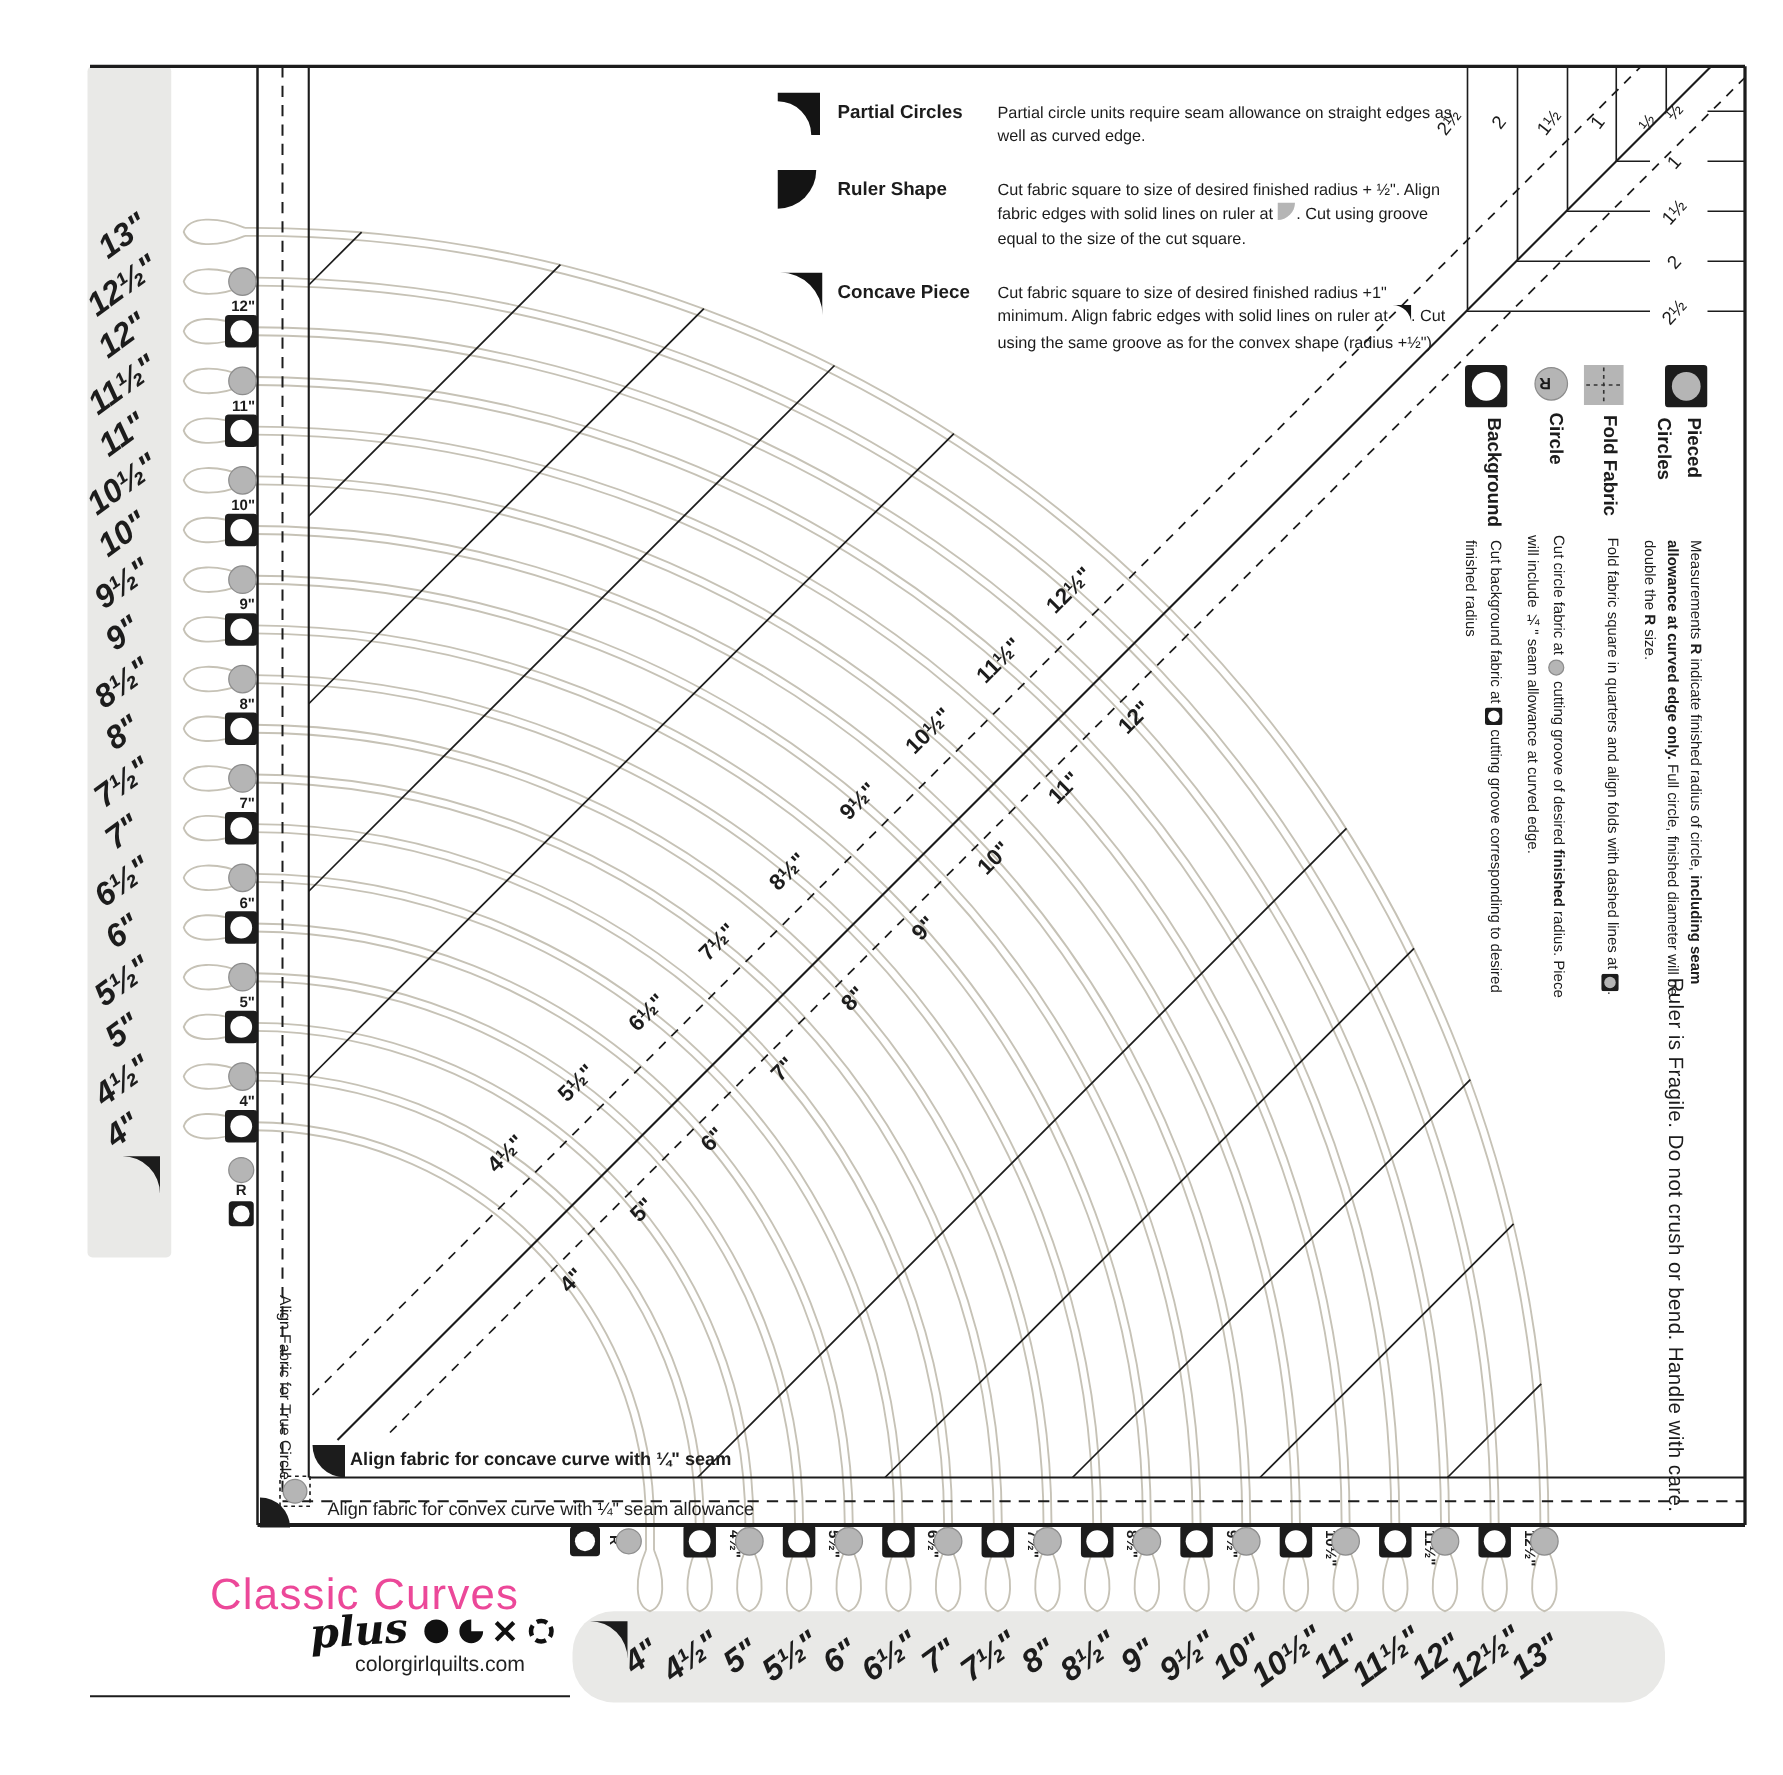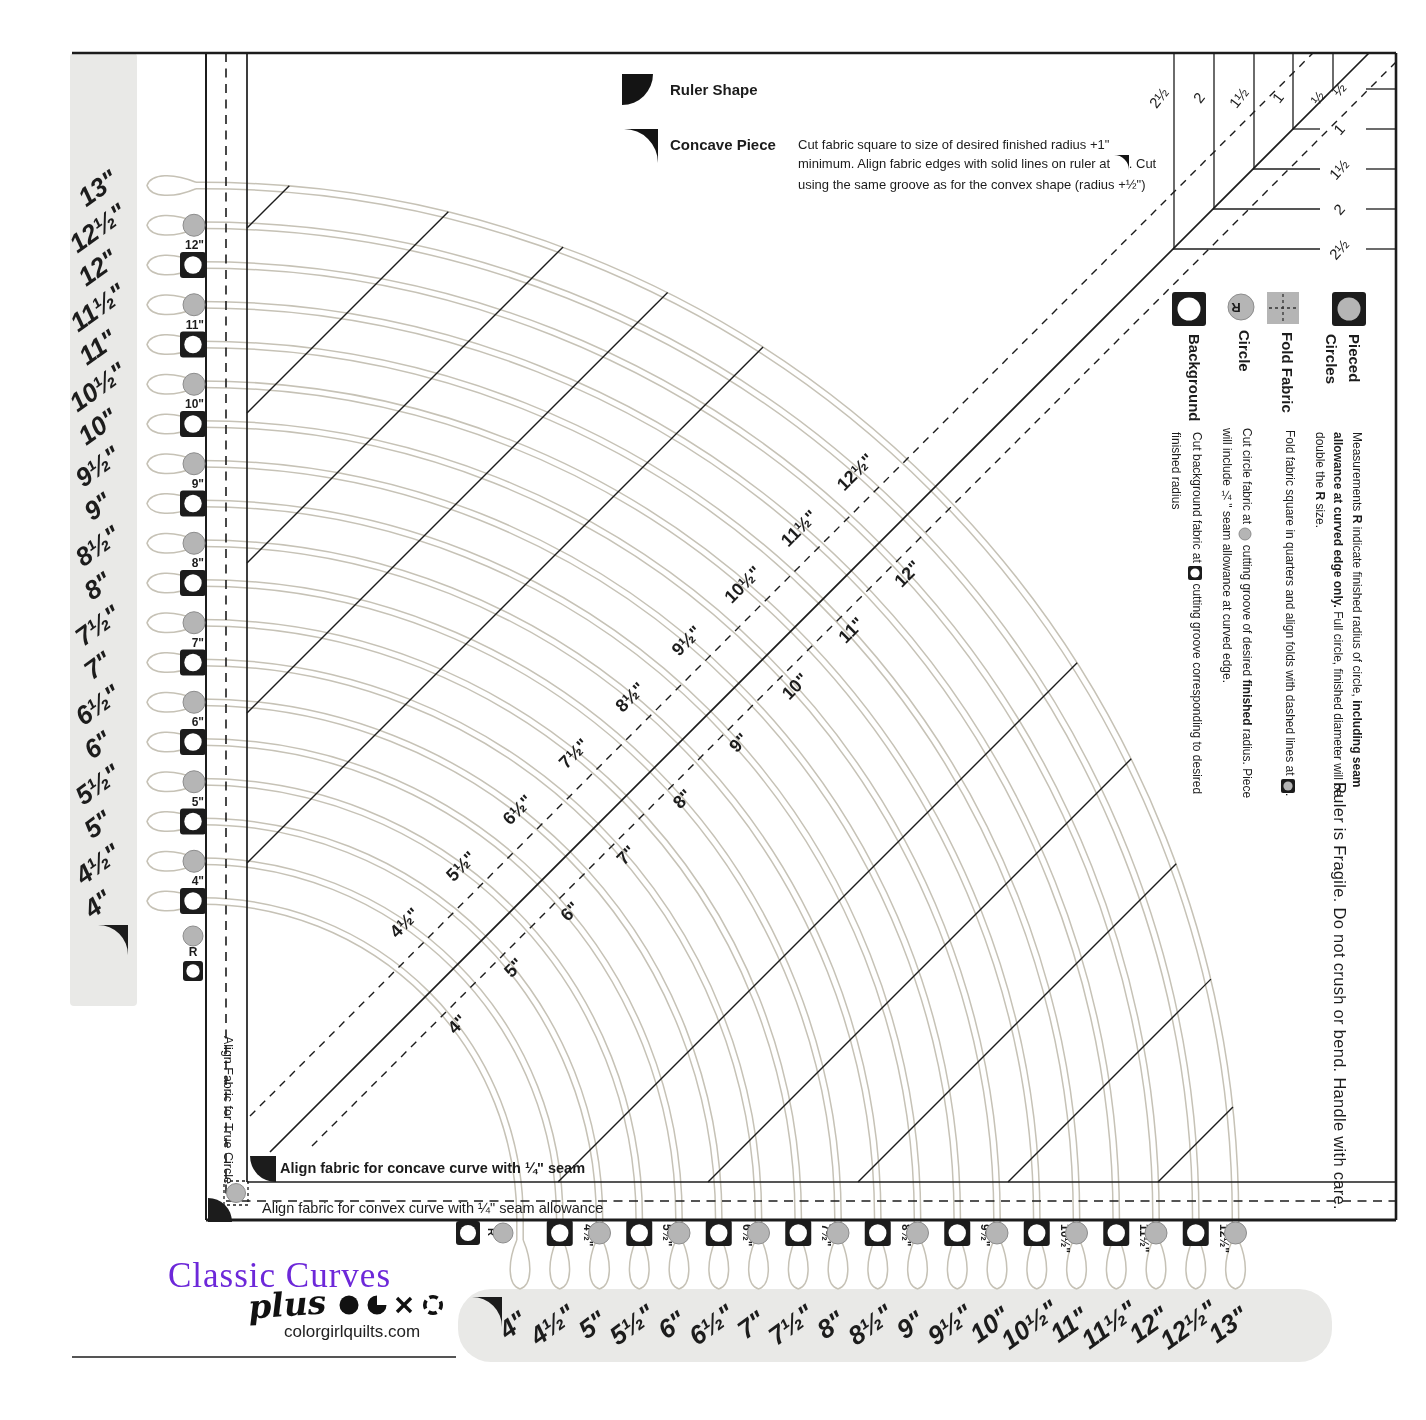--- a/index.html
+++ b/index.html
@@ -20,22 +20,22 @@
   .ventry .vlabel{flex:0 0 98px;font-weight:bold;font-size:15px;}
   .ventry .vdesc{flex:1 1 auto;}
   .vtext{position:absolute;writing-mode:vertical-rl;}
   #fragile-note{left:1330px;top:782px;font-size:16.5px;letter-spacing:.3px;}
   #true-circle-note{left:221px;top:1036px;font-size:12.5px;}
   .align-note{position:absolute;font-size:14.5px;white-space:nowrap;}
   #concave-note{left:280px;top:1160px;font-weight:bold;}
   #convex-note{left:242px;top:1200px;margin-left:20px;}
   
   #brand{position:absolute;left:168px;top:1256px;width:300px;}
-  #brand-name{font-family:Liberation Serif, serif;font-weight:200;
-              font-size:35px;color:#6d28d9;letter-spacing:1px;}
+  #brand-name{font-family:Liberation Sans, sans-serif;font-weight:200;
+              font-size:35px;color:#ec4899;letter-spacing:1px;}
   #brand-script{position:absolute;left:80px;top:29px;font-family:"DejaVu Serif","Liberation Serif",serif;
               font-style:italic;font-weight:bold;font-size:33px;color:#111;transform:rotate(-4deg);}
   #brand-symbols{position:absolute;left:170px;top:38px;}
   #brand-url{position:absolute;left:116px;top:66px;font-size:17px;color:#222;}
   b{font-weight:bold;}
 </style>
 </head>
 <body>
 
 <div id="page">
@@ -366,24 +366,36 @@
         <rect x="224" y="1181" width="24" height="24" fill="none" stroke="#1c1c1c" stroke-width="1.3" stroke-dasharray="3 3"></rect>
         <circle cx="236" cy="1193" r="9.5" fill="#b5b5b5" stroke="#8d8d8d"></circle>
         <path d="M208 1222 L208 1198 A24 24 0 0 1 232 1222 Z" fill="#1c1c1c"></path>
       </g>
     </svg>
 
   <div class="instructions">
     <div class="irow">
       <span>
         <svg width="34" height="34" viewBox="0 0 34 34">
+            <path d="M0 0 H34 V34 H27 A27 27 0 0 0 0 7 Z" fill="#141414"></path>
+          </svg>
+      </span>
+      <span class="ilabel">Partial Circles</span>
+      <span class="idesc">Partial circle units require seam allowance on straight edges as well as curved edge.</span>
+    </div>
+    <div class="irow">
+      <span>
+        <svg width="34" height="34" viewBox="0 0 34 34">
             <path d="M0 0 L31 0 A31 31 0 0 1 0 31 Z" fill="#141414"></path>
           </svg>
       </span>
       <span class="ilabel">Ruler Shape</span>
+      <span class="idesc"><span>Cut fabric square to size of desired finished radius + ½". Align fabric edges with solid lines on ruler at </span><span class="mini"><svg width="15" height="15" viewBox="0 0 15 15">
+              <path d="M0 0 L14 0 A14 14 0 0 1 0 14 Z" fill="#b5b5b5"></path>
+            </svg></span><span>. Cut using groove equal to the size of the cut square.</span></span>
     </div>
     <div class="irow">
       <span>
         <svg width="36" height="36" viewBox="0 0 36 36">
             <path d="M2 0 H36 V34 A34 34 0 0 0 2 0 Z" fill="#141414"></path>
           </svg>
       </span>
       <span class="ilabel">Concave Piece</span>
       <span class="idesc"><span>Cut fabric square to size of desired finished radius +1" minimum. Align fabric edges with solid lines on ruler at </span><span class="mini"><svg width="15" height="15" viewBox="0 0 15 15">
               <path d="M0 0 H15 V15 A15 15 0 0 0 0 0 Z" fill="#141414"></path>

